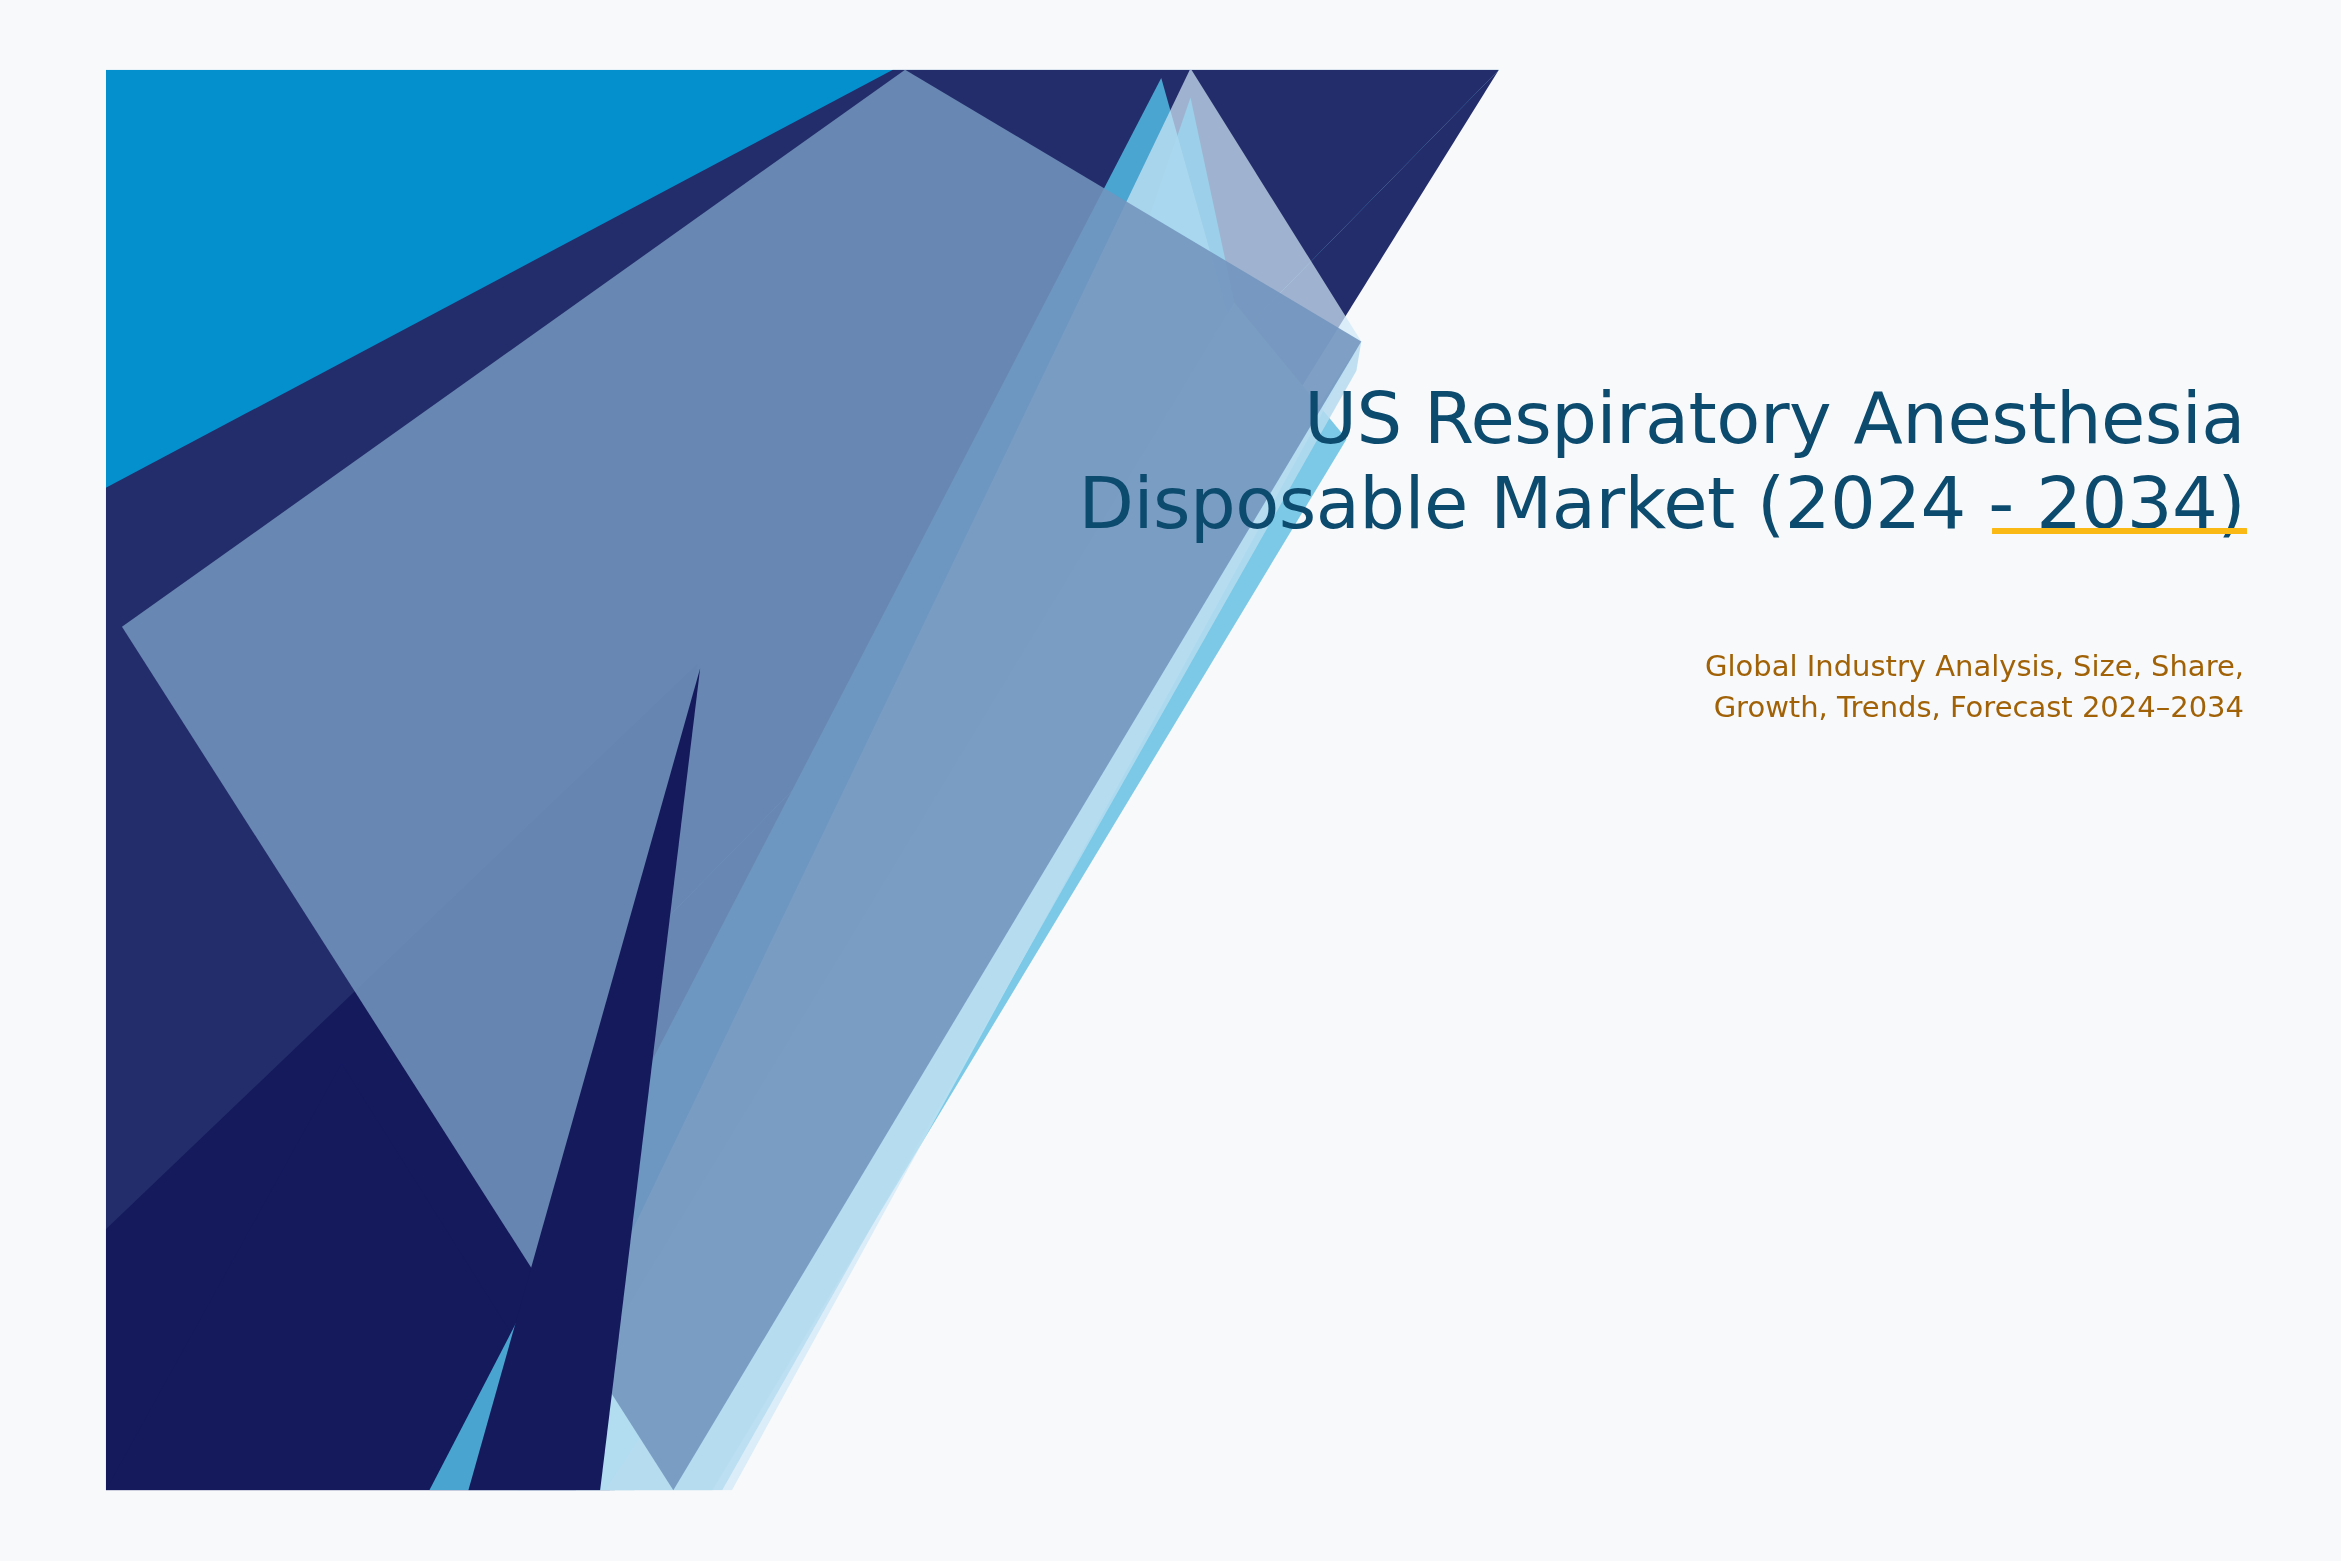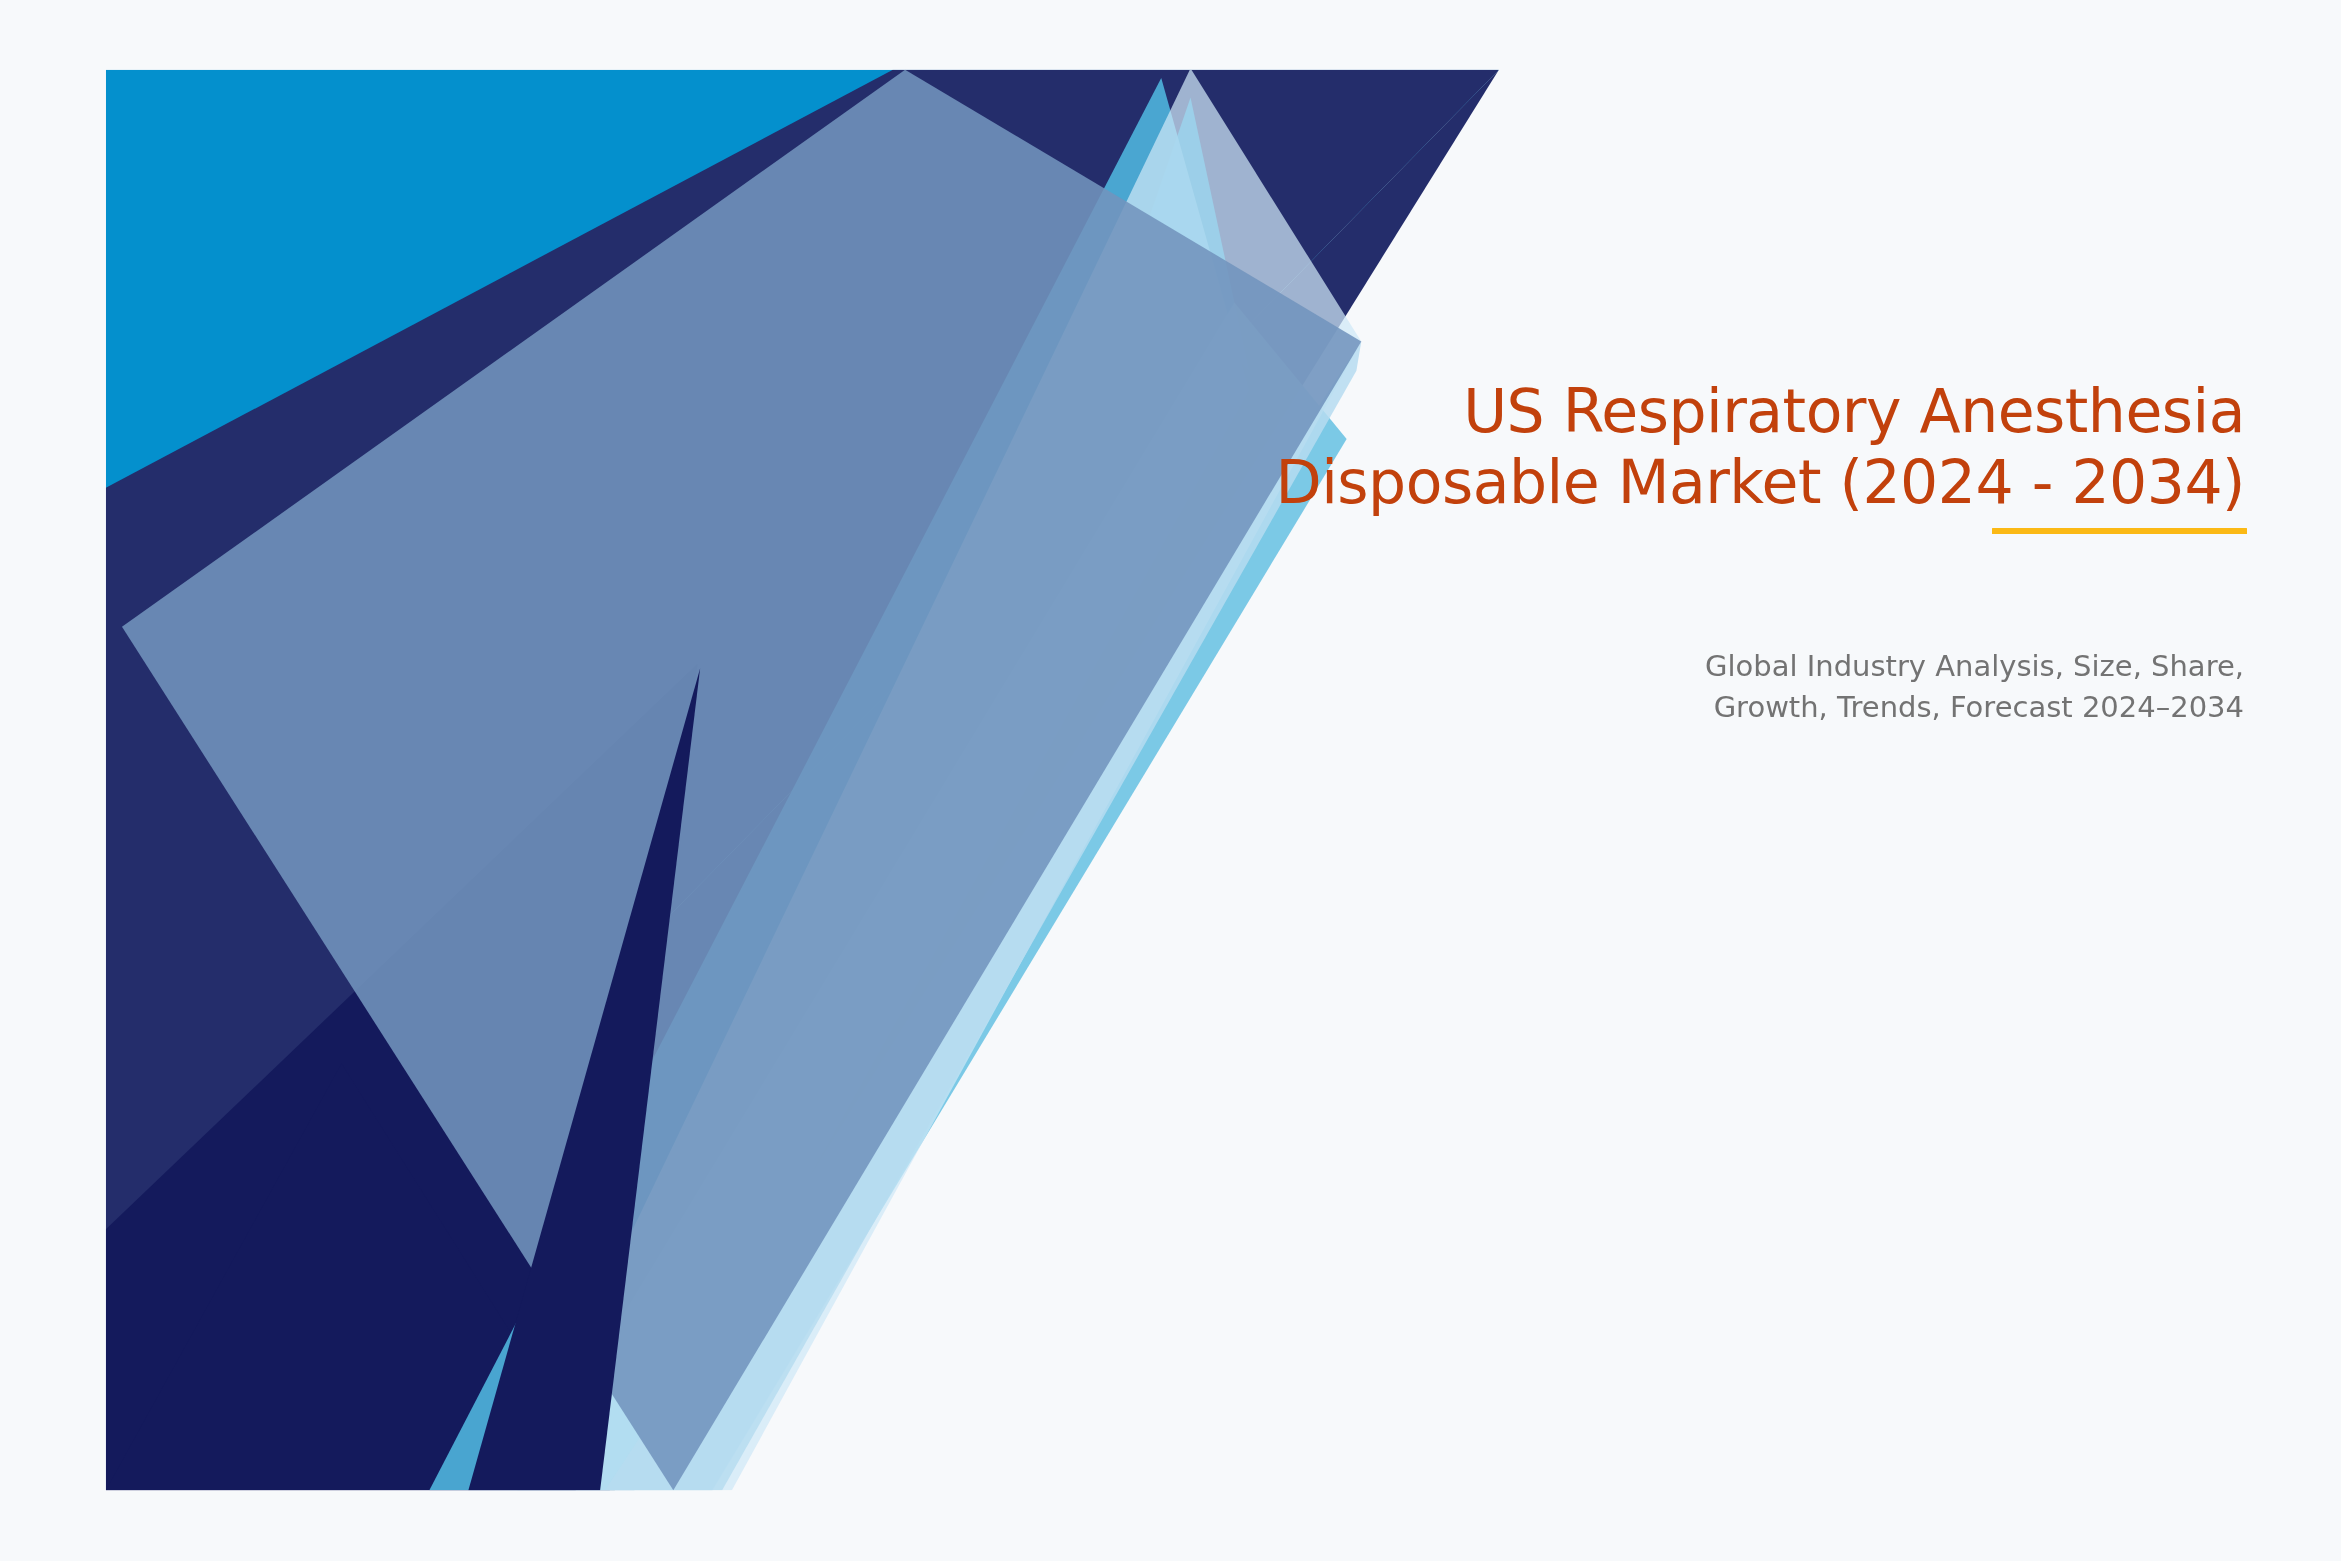--- a/index.html
+++ b/index.html
@@ -31,24 +31,24 @@
     position: absolute;
     left: 976px;
     top: 376px;
     width: 1269px;
     text-align: right;
   }
   #title {
     margin: 0;
     font-family: "DejaVu Sans", sans-serif;
     font-weight: 400;
-    font-size: 60px;
+    font-size: 72px;
     line-height: 1.18;
     letter-spacing: -0.5px;
-    color: #c2410c;
+    color: #0c4a6e;
     white-space: pre-line;
   }
   #accent-underline {
     position: absolute;
     left: 1992px;
     top: 528px;
     width: 255px;
     height: 6.3px;
     background: #fbb915;
     border-radius: 0.5px;
@@ -57,21 +57,21 @@
     position: absolute;
     left: 1366px;
     top: 646px;
     width: 878px;
     margin: 0;
     text-align: right;
     font-family: "DejaVu Sans", sans-serif;
     font-weight: 400;
     font-size: 29px;
     line-height: 1.42;
-    color: #737373;
+    color: #a16207;
     white-space: pre-line;
   }
 </style>
 </head>
 <body>
 
 <div id="cover">
 
   <svg id="artwork" viewBox="0 0 4800 3200" preserveAspectRatio="none">
     <defs>

